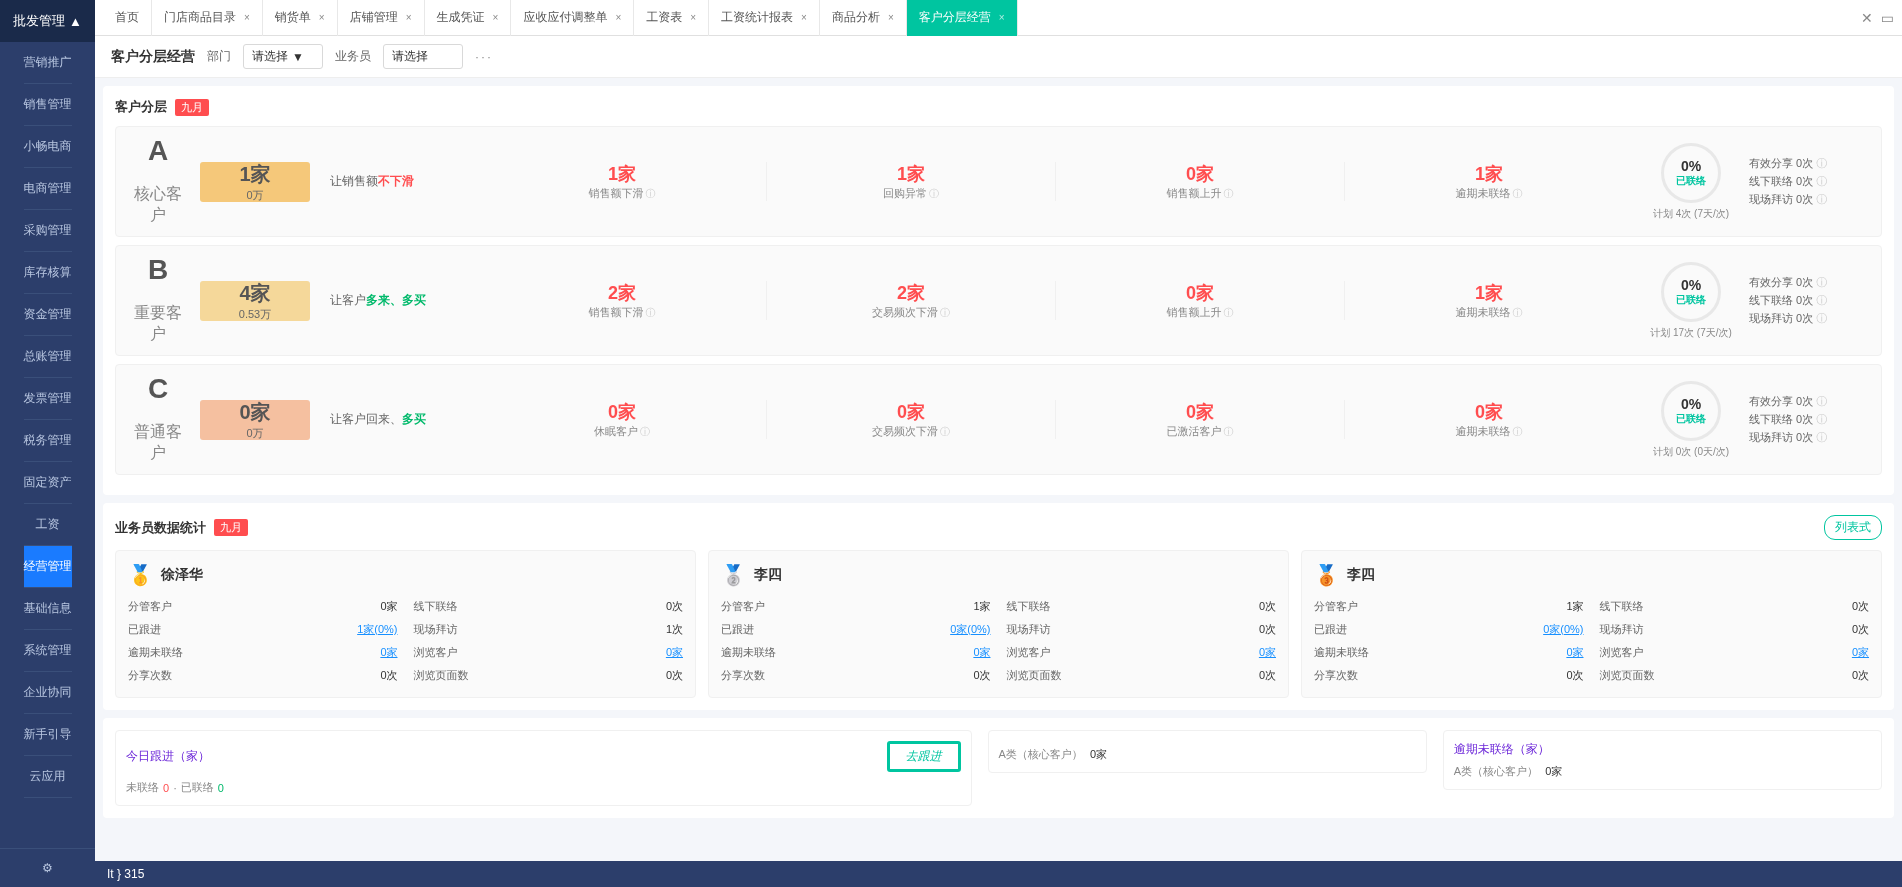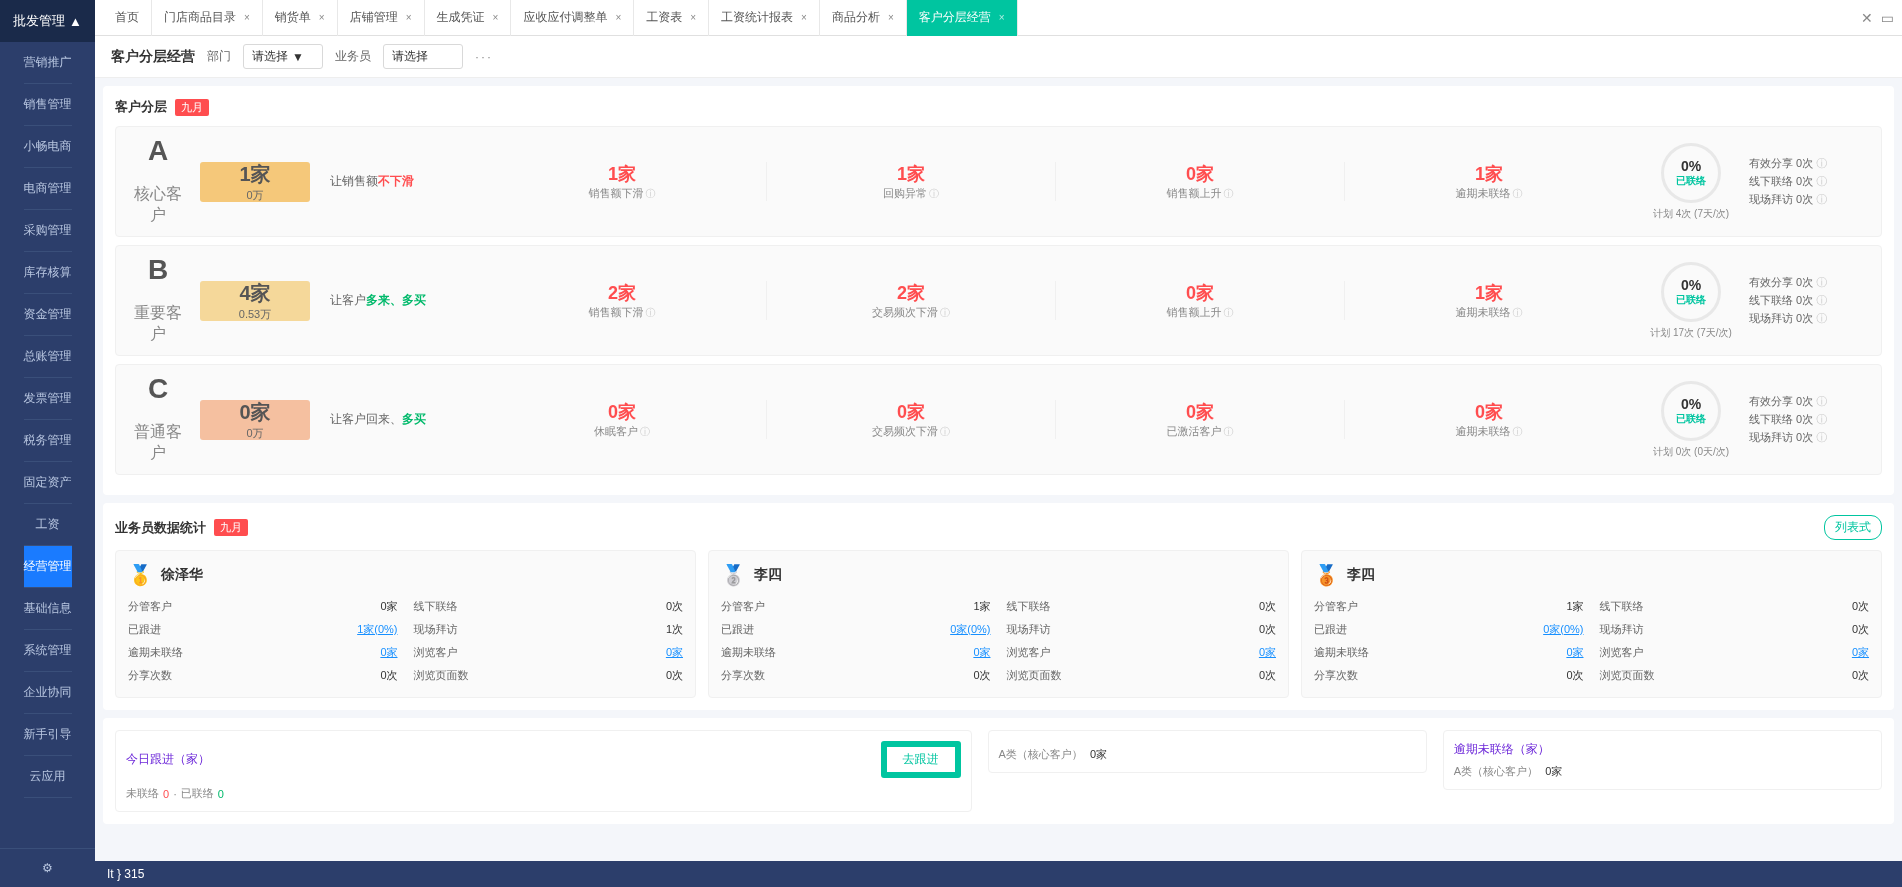--- a/index.html
+++ b/index.html
@@ -317,26 +317,27 @@
 
     
     .followup-section {
       background: #fff;
       margin: 8px;
       border-radius: 4px;
       padding: 12px;
     }
     .followup-btn {
       background: #fff;
-      border: 6px solid #14b8a6;
+      border: 3px solid #14b8a6;
       border-radius: 3px;
       padding: 4px 16px;
       font-size: 12px;
       color: #333;
       cursor: pointer;
+      font-style: italic;
     }
     .followup-btn.primary {
       border-color: #00c5a0;
       color: #00c5a0;
     }
 
     .sub-title { font-size: 12px; color: #6d28d9; margin-bottom: 0; }
 
     
     .bottom-bar {

